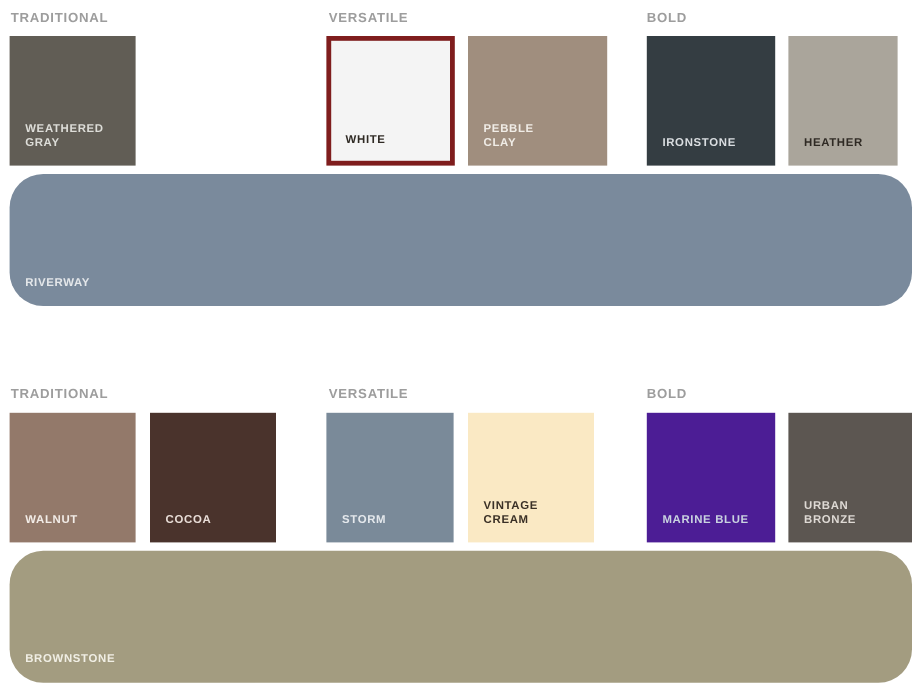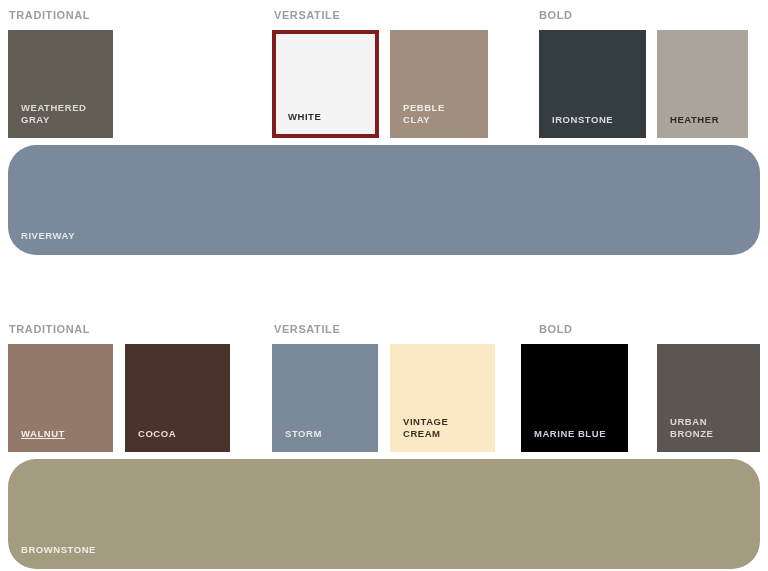--- a/index.html
+++ b/index.html
@@ -94,21 +94,21 @@
         <div class="group-header" style="left: 539px; color: rgb(157, 157, 157);">BOLD</div>
       </div>
       <div class="swatch-row">
         <div class="swatch" style="left: 8px; width: 105px; background: rgb(97, 93, 85);">
           <span class="swatch-label" style="color: rgb(221, 221, 216);">WEATHERED
 GRAY</span>
         </div>
         <div class="swatch bordered" style="left: 272px; width: 107px; background: rgb(244, 244, 244);">
           <span class="swatch-label" style="color: rgb(47, 42, 36);">WHITE</span>
         </div>
-        <div class="swatch" style="left: 390px; width: 98px; background: rgb(160, 142, 126);">
+        <div class="swatch" style="left: 390px; width: 116px; background: rgb(160, 142, 126);">
           <span class="swatch-label" style="color: rgb(240, 236, 230);">PEBBLE
 CLAY</span>
         </div>
         <div class="swatch" style="left: 539px; width: 107px; background: rgb(52, 61, 66);">
           <span class="swatch-label" style="color: rgb(217, 221, 224); margin-top: 32px;">IRONSTONE</span>
         </div>
         <div class="swatch" style="left: 657px; width: 91px; background: rgb(170, 165, 155);">
           <span class="swatch-label" style="color: rgb(47, 42, 36);">HEATHER</span>
         </div>
       </div>
@@ -118,33 +118,33 @@
       </div>
     </div>
     <div class="palette-section" style="top: 322px;">
       <div class="group-headers">
         <div class="group-header" style="left: 9px; color: rgb(157, 157, 157);">TRADITIONAL</div>
         <div class="group-header" style="left: 274px; color: rgb(157, 157, 157);">VERSATILE</div>
         <div class="group-header" style="left: 539px; color: rgb(157, 157, 157);">BOLD</div>
       </div>
       <div class="swatch-row">
         <div class="swatch" style="left: 8px; width: 105px; background: rgb(147, 121, 106);">
-          <span class="swatch-label" style="color: rgb(242, 236, 231); text-decoration: underline;">WALNUT</span>
+          <span class="swatch-label" style="color: rgb(242, 236, 231);">WALNUT</span>
         </div>
         <div class="swatch" style="left: 125px; width: 105px; background: rgb(74, 51, 44);">
           <span class="swatch-label" style="color: rgb(232, 221, 215);">COCOA</span>
         </div>
         <div class="swatch" style="left: 272px; width: 106px; background: rgb(122, 138, 153);">
           <span class="swatch-label" style="color: rgb(228, 232, 236);">STORM</span>
         </div>
         <div class="swatch" style="left: 390px; width: 105px; background: rgb(250, 233, 196);">
           <span class="swatch-label" style="color: rgb(58, 48, 38);">VINTAGE
 CREAM</span>
         </div>
-        <div class="swatch" style="left: 521px; width: 107px; background: #000000;">
+        <div class="swatch" style="left: 539px; width: 107px; background: #4c1d95;">
           <span class="swatch-label" style="color: rgb(201, 210, 224);">MARINE BLUE</span>
         </div>
         <div class="swatch" style="left: 657px; width: 103px; background: rgb(92, 86, 81);">
           <span class="swatch-label" style="color: rgb(222, 217, 212);">URBAN
 BRONZE</span>
         </div>
       </div>
       <div style="height: 7px;"></div>
       <div class="accent-band" style="background: rgb(163, 156, 128);">
         <span class="swatch-label" style="color: rgb(240, 238, 228);">BROWNSTONE</span>

